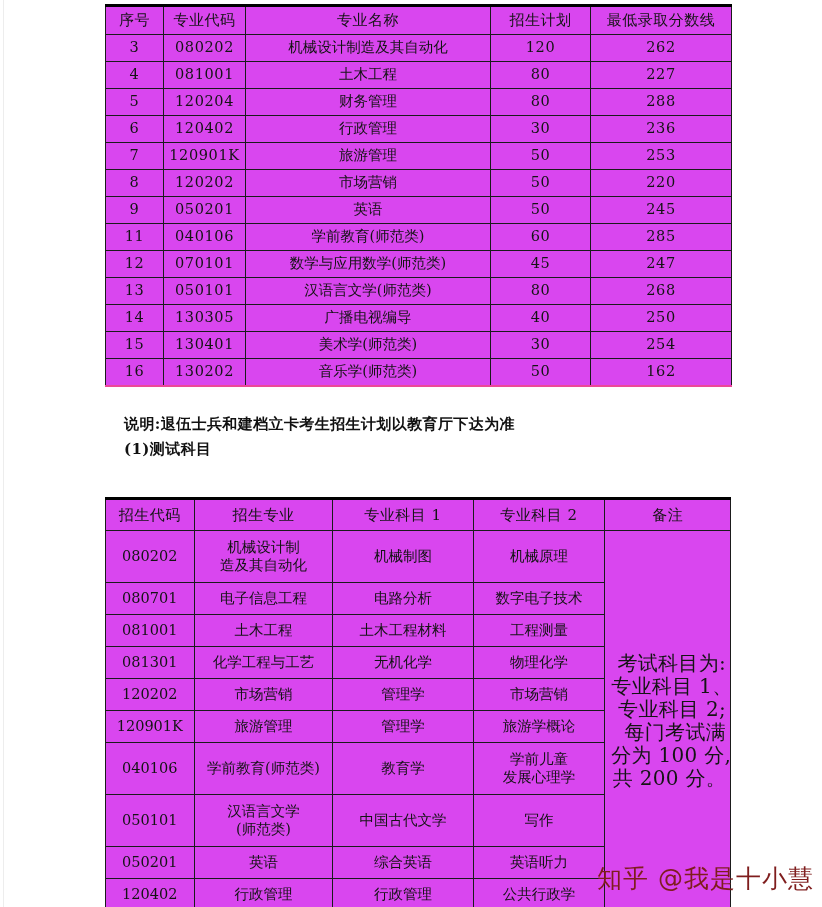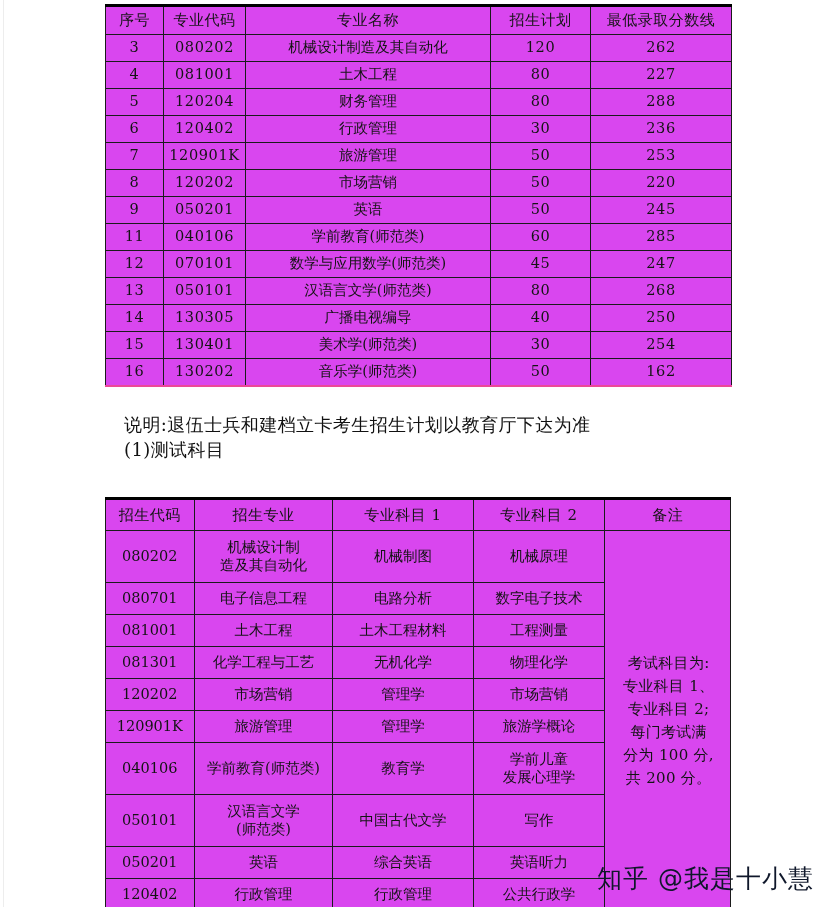--- a/index.html
+++ b/index.html
@@ -76,25 +76,26 @@
   }
 
   
   .note-block {
     position: absolute;
     left: 105px;
     top: 412px;
     width: 640px;
   }
   .note-line {
-    font-size: 18px;
+    font-size: 15px;
     line-height: 25px;
     padding-left: 19px;
     white-space: nowrap;
     letter-spacing: 0.4px;
+    font-weight: bold;
   }
   .note-line.heading {
     font-family: "DejaVu Sans", "Liberation Sans", sans-serif;
     font-weight: bold;
     font-size: 15px;
     letter-spacing: 0.2px;
   }
 
   
   #table-subjects {
@@ -109,37 +110,37 @@
   #table-subjects .s-code    { width: 74px; }
   #table-subjects .s-major   { width: 116px; }
   #table-subjects .s-sub1    { width: 117px; }
   #table-subjects .s-sub2    { width: 110px; }
   #table-subjects .s-remark  { width: 105px; }
   #table-subjects .remark-cell {
     vertical-align: middle;
     padding: 0 4px;
   }
   .remark-text {
-    font-size: 15px;
+    font-size: 20px;
     line-height: 23px;
-    text-align: center;
+    text-align: right;
     padding-left: 2px;
     letter-spacing: 0.3px;
   }
   .remark-text div { white-space: nowrap; }
   .cell-multiline div { white-space: nowrap; }
 
   
   .watermark {
     position: absolute;
     right: 8px;
     bottom: 12px;
     font-family: "DejaVu Sans", "Liberation Sans", sans-serif;
     font-size: 25px;
-    color: #0f172a;
+    color: #7f1d1d;
     letter-spacing: 1px;
     white-space: nowrap;
     pointer-events: none;
   }
 </style>
 </head>
 <body>
 
 <div class="page">
 

